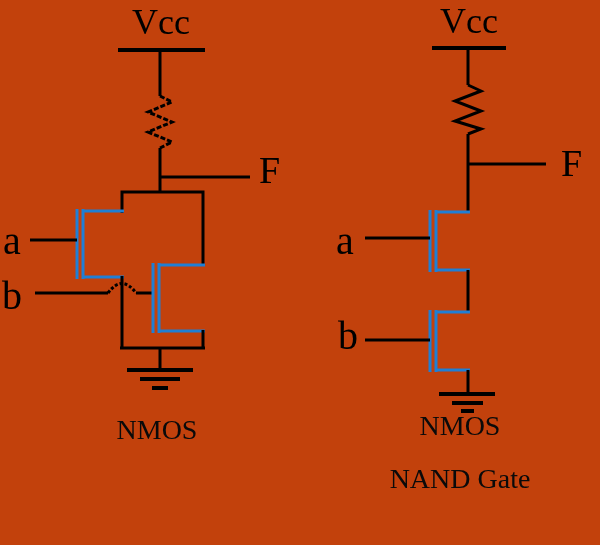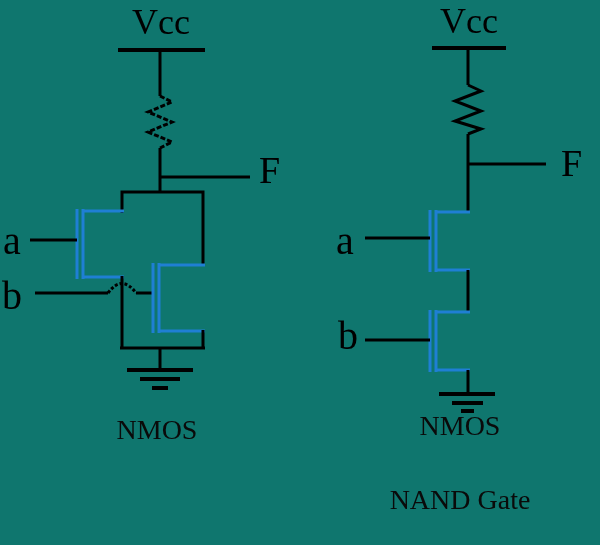--- a/index.html
+++ b/index.html
@@ -1,19 +1,19 @@
 <!DOCTYPE html>
 <html><head>
 <meta charset="utf-8">
 <style>
   html,body{margin:0;padding:0;background:#fff;}
   #canvas{
     position:relative;
     width:600px;height:545px;
-    background:#0f766e;
+    background:#c2410c;
     overflow:hidden;
     font-family:"Liberation Serif","DejaVu Serif",serif;
   }
   #circuit-svg{position:absolute;left:0;top:0;}
   .lbl{
     position:absolute;
     color:#000;
     line-height:1.2;
     white-space:nowrap;
     user-select:none;
@@ -129,15 +129,15 @@
   <span class="lbl lbl-in" style="left:3px;top:217px;">a</span>
   <span class="lbl lbl-in" style="left:2px;top:272px;">b</span>
 
   <span class="lbl lbl-vcc" style="left:437px;top:0px;">Vcc</span>
   <span class="lbl lbl-f" style="left:561px;top:141px;">F</span>
   <span class="lbl lbl-in" style="left:336px;top:217px;">a</span>
   <span class="lbl lbl-in" style="left:338px;top:312px;">b</span>
 
   <div class="caption" style="left:37px;top:414px;">NMOS</div>
   <div class="caption" style="left:340px;top:410px;">NMOS</div>
-  <div class="caption" style="left:340px;top:484px;">NAND Gate</div>
+  <div class="caption" style="left:340px;top:463px;">NAND Gate</div>
 
 </div>
 
 </body></html>

